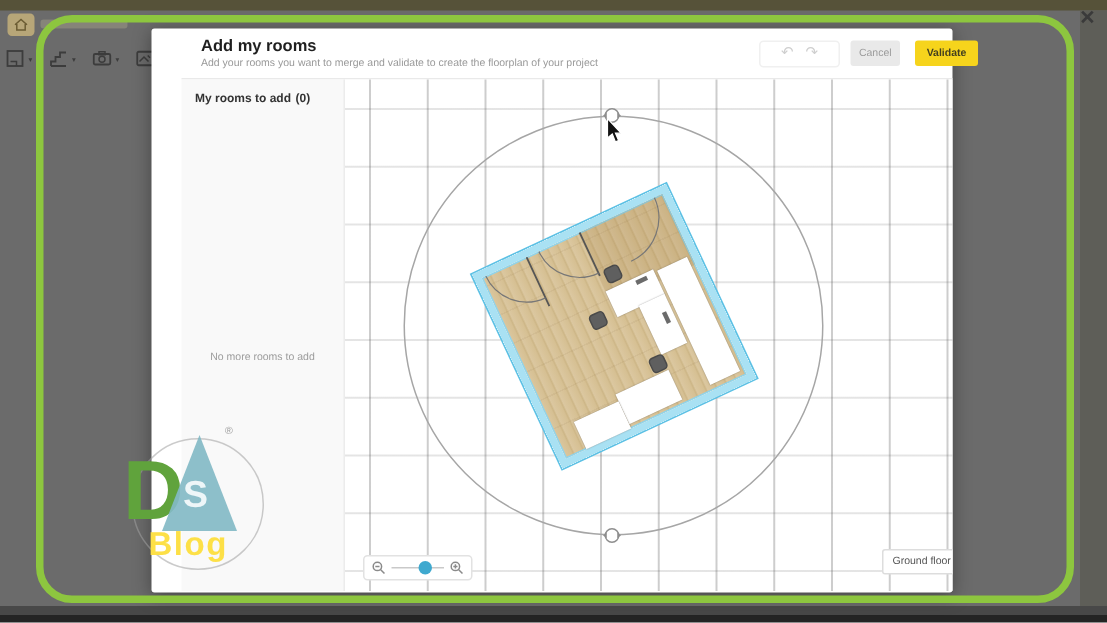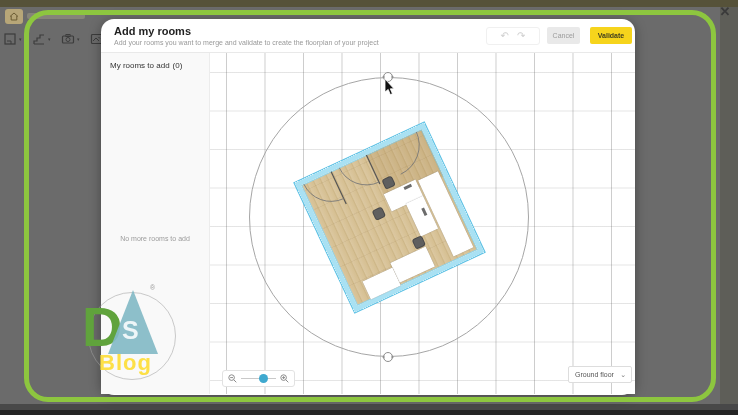--- a/index.html
+++ b/index.html
@@ -31,21 +31,21 @@
     position:absolute; left:27px; top:13px; width:58px; height:6px;
     background:#8f8c7d; opacity:.75; border-radius:2px;
   }
   .bg-toolbar { position:absolute; left:0; top:30px; height:18px; display:flex; z-index:5; }
   .bg-tool { width:29px; display:flex; align-items:center; gap:2px; padding-left:3px; opacity:.78; }
   .bg-tool svg { flex:0 0 auto; }
   .bg-caret { font-size:5px; color:#2f2f2f; }
   
   .modal {
     position:absolute; left:101px; top:19px; width:534px; height:376px;
-    background:#fff; border-radius:13px; box-shadow:0 2px 12px rgba(0,0,0,.35); z-index:10;
+    background:#fff; border-radius:2px; box-shadow:0 2px 12px rgba(0,0,0,.35); z-index:10;padding-left:20px;
   }
   .modal-header {
     position:relative; height:34px; border-bottom:1px solid #e9e9e9; padding-left:13px;
   }
   .modal-title { font-size:11px; font-weight:bold; color:#1f1f1f; padding-top:6px; }
   .modal-subtitle { font-size:7px; color:#999; margin-top:2px; }
   .history-group {
     position:absolute; left:385px; top:8px; width:54px; height:18px;
     border:1px solid #f0f0f0; border-radius:3px; display:flex; align-items:center; justify-content:center; gap:8px;
   }
@@ -54,21 +54,21 @@
     position:absolute; top:8px; height:17px; border:none; border-radius:2px;
     font-size:7px; font-family:"Liberation Sans",sans-serif; cursor:pointer;
   }
   .btn-cancel { left:446px; width:33px; background:#e9e9e9; color:#9b9b9b; }
   .btn-validate { left:489px; width:42px; background:#f6d41c; color:#43401f; font-weight:bold; }
   .modal-body { display:flex; height:341px; }
   
   .room-sidebar {
     width:109px; background:#f9f9f9; border-right:1px solid #ececec; padding:8px 9px; position:relative;
   }
-  .sidebar-heading { font-size:8px; font-weight:normal; color:#333; }
+  .sidebar-heading { font-size:8px; font-weight:bold; color:#333; }
   .sidebar-heading .count { margin-left:3px; }
   .sidebar-empty { margin-top:165px; text-align:center; font-size:7px; color:#9c9c9c; }
   
   .plan-canvas {
     position:relative; flex:1; background:#fff; overflow:hidden;
     background-image:
       linear-gradient(to right, rgba(90,90,90,.30) 1px, transparent 1px),
       linear-gradient(to bottom, rgba(90,90,90,.16) 1px, transparent 1px);
     background-size:38.5px 38.5px;
     background-position:16px 19px;

